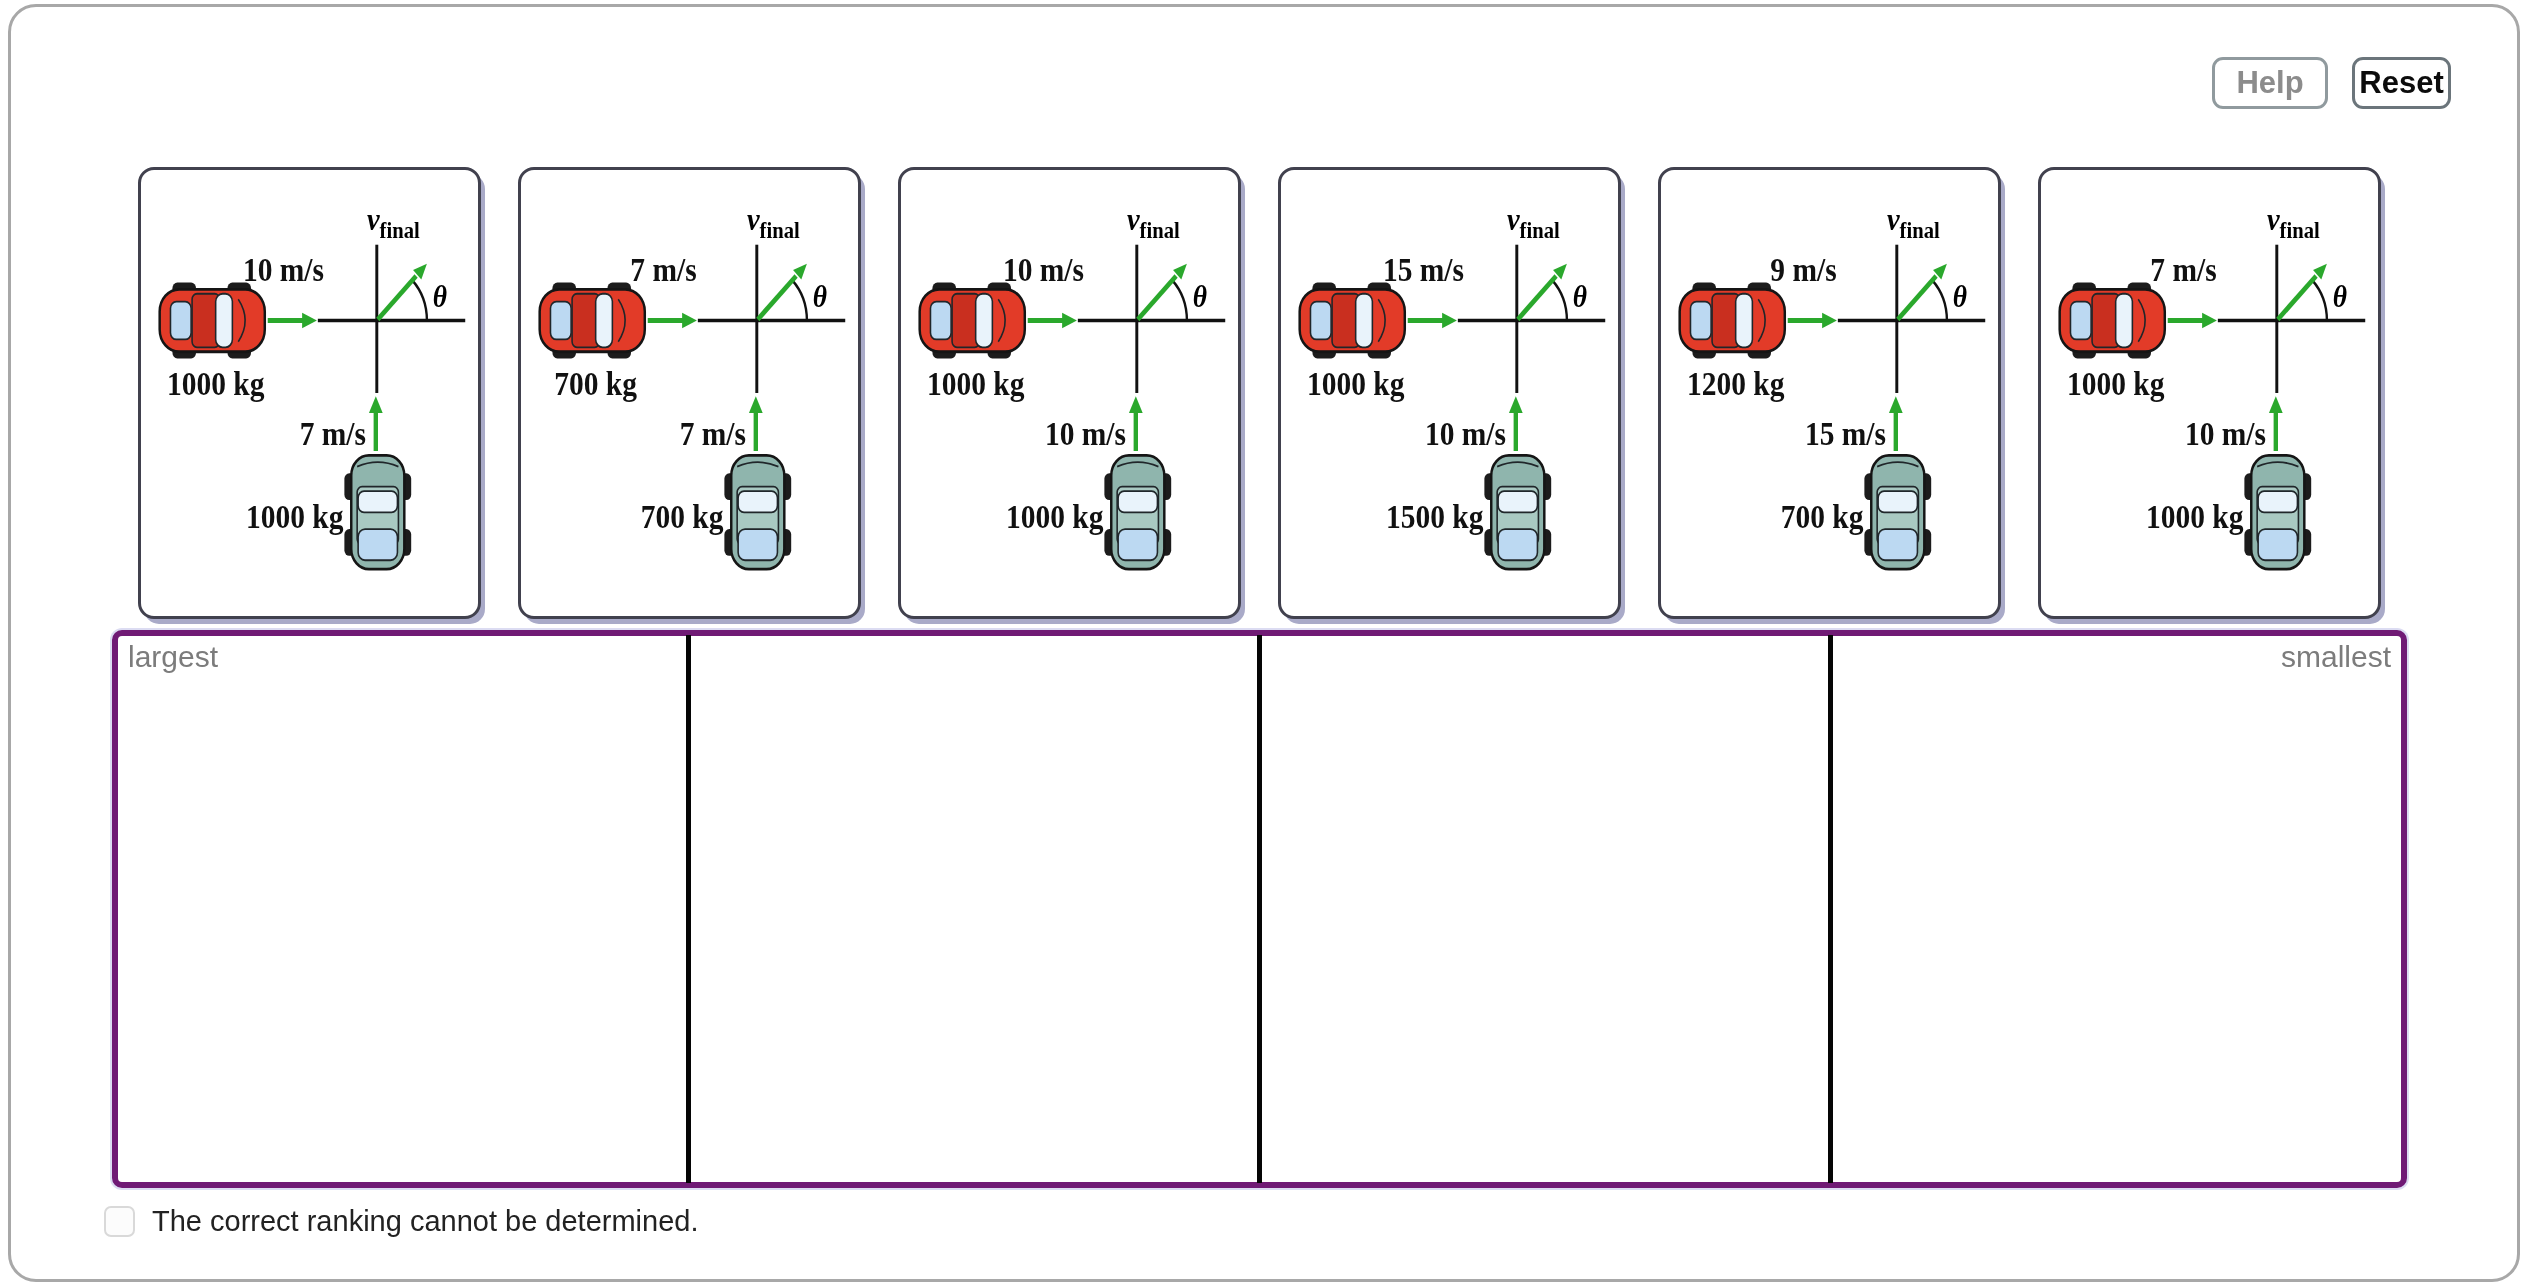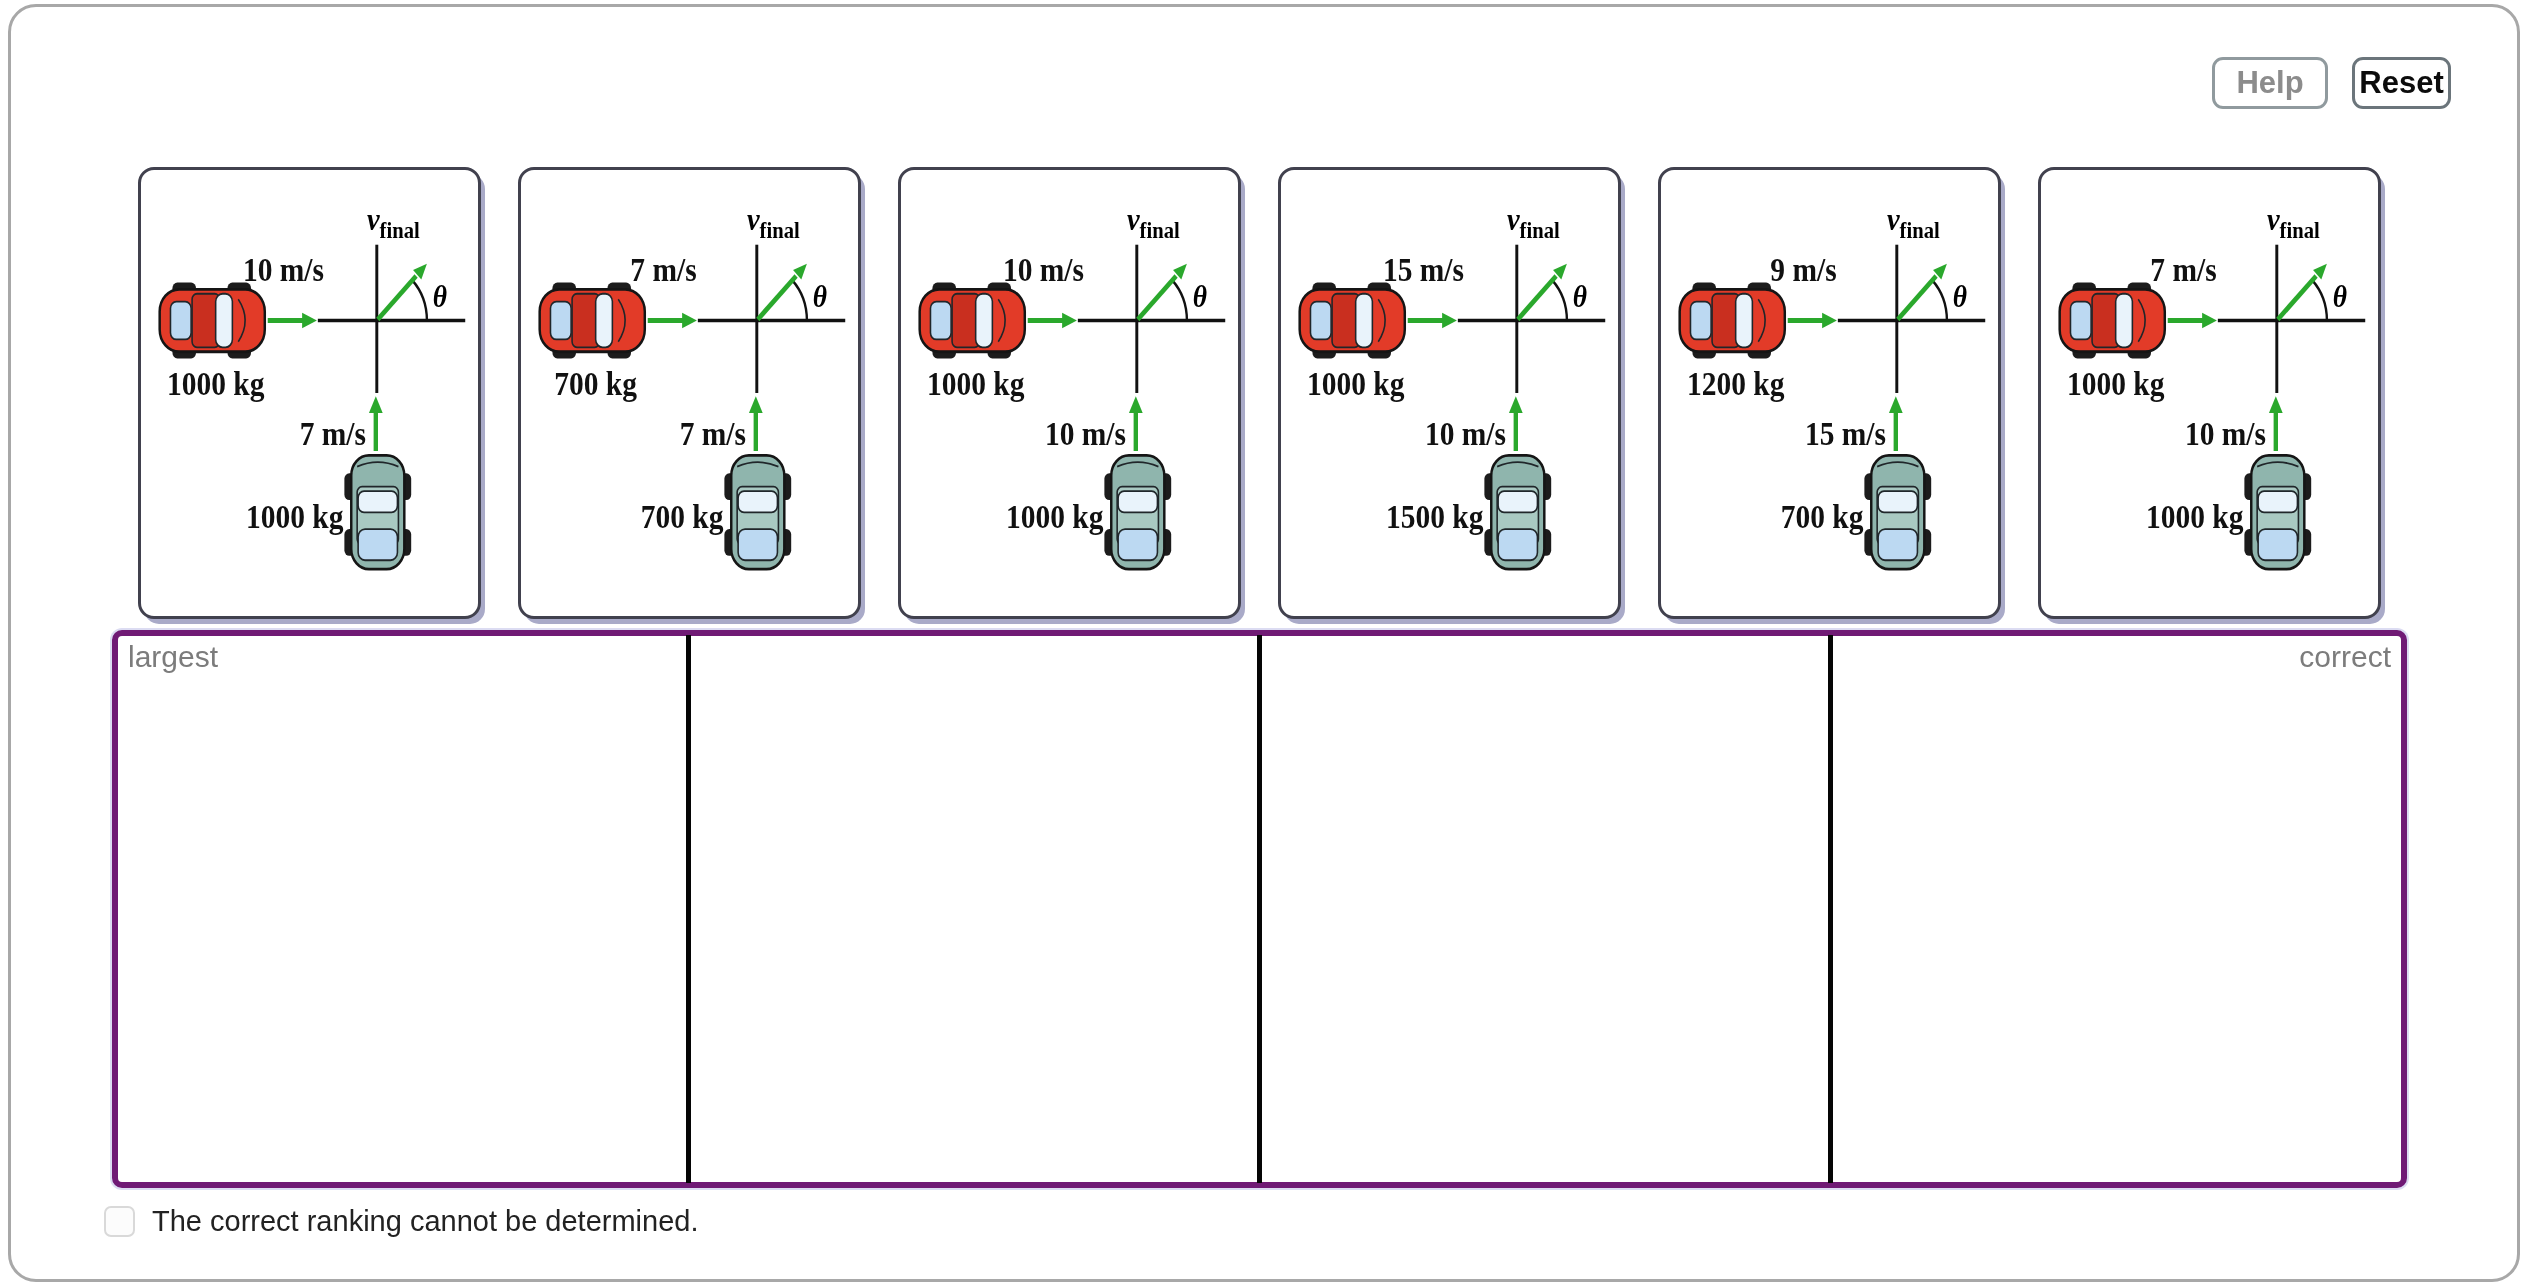--- a/index.html
+++ b/index.html
@@ -352,21 +352,21 @@
       <line class="garrow" x1="239" y1="252" x2="239" y2="216"></line>
       <polygon class="ghead" points="239,203 232,218 246,218"></polygon>
       <text class="sl" x="229" y="247" text-anchor="end">10 m/s</text>
       <text class="sl" x="206" y="321" text-anchor="end">1000 kg</text>
     </svg>
   </div>
 </div>
 
 <div class="rank-box">
   <span class="rank-label largest">largest</span>
-  <span class="rank-label smallest">correct</span>
+  <span class="rank-label smallest">smallest</span>
 <div class="divider" style="left: calc(25% - 2.5px);"></div>
     <div class="divider" style="left: calc(50% - 2.5px);"></div>
     <div class="divider" style="left: calc(75% - 2.5px);"></div>
   </div>
 
 <div class="footer-row">
   <span class="checkbox" role="checkbox" aria-checked="false"></span>
   <span class="checkbox-label">The correct ranking cannot be determined.</span>
 </div>
 

